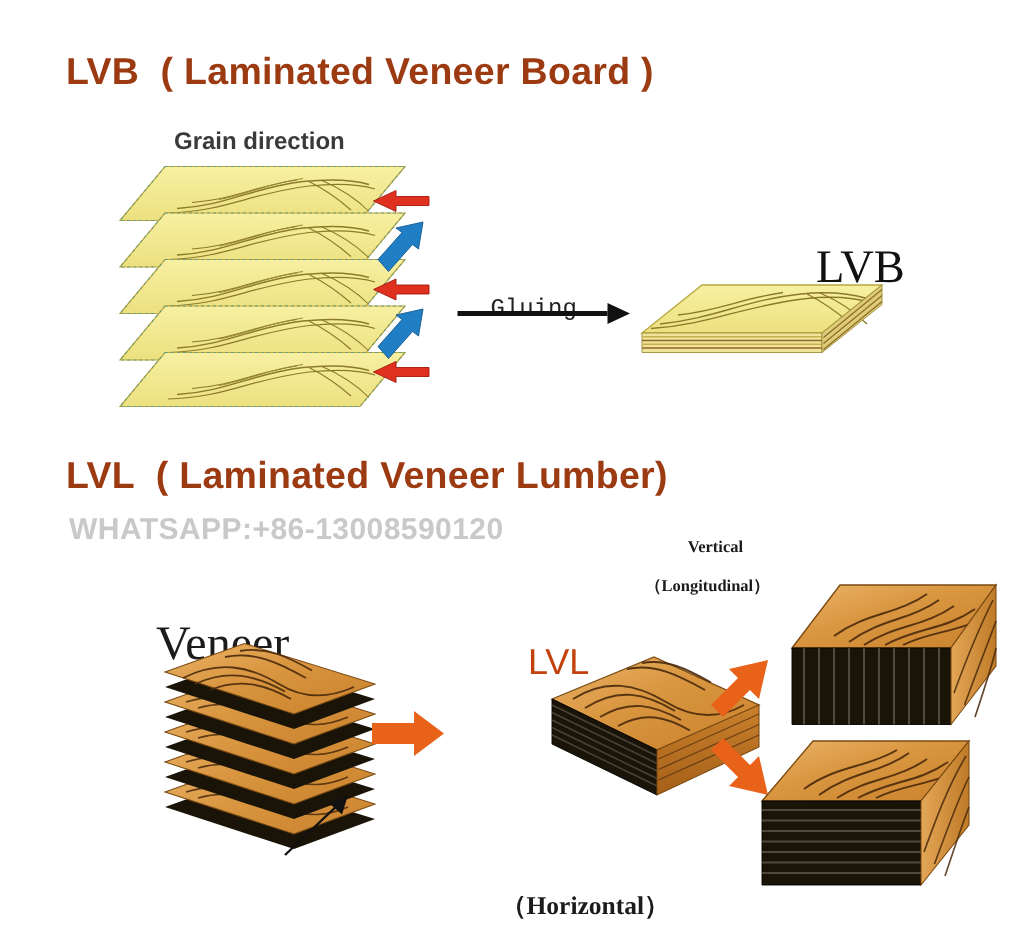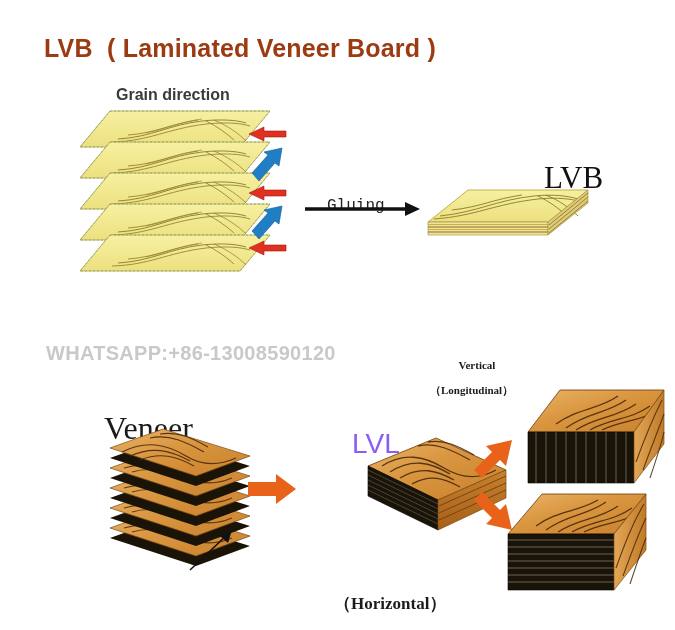--- a/index.html
+++ b/index.html
@@ -49,37 +49,38 @@
   .lbl-sans { font-family: "Liberation Sans", sans-serif; font-weight: bold; }
   .lbl-serif { font-family: "Liberation Serif", serif; }
   .lbl-mono  { font-family: "Liberation Mono", monospace; }
 
   #grain-direction-label { left: 116px; top: 86px; font-size: 16px; color: #3a3a3a; }
   #gluing-label  { left: 327px; top: 181px; font-size: 16px; color: #222; margin-top: 16px; }
   #lvb-badge     { left: 544px; top: 160px; font-size: 31px; color: #111; }
   #lvb-caption   { left: 428px; top: 236px; font-size: 12px; color: #333; letter-spacing:.6px;}
 
   #veneer-label   { left: 104px; top: 410px; font-size: 32px; font-weight: normal; }
-  #lvl-badge      { left: 352px; top: 428px; font-size: 28px; color: #8b5cf6; font-family:"Liberation Sans", sans-serif;}
+  #lvl-badge      { left: 352px; top: 428px; font-size: 24px; color: #c2410c; font-family:"Liberation Sans", sans-serif;}
   #vertical-label { left: 430px; top: 347px; font-size: 11px; font-weight: bold; text-align:center;}
   #vertical-label .l2 { display:block; }
   #horizontal-label { left: 334px; top: 552px; font-size: 17px; font-weight: bold; text-align:center;}
   #horizontal-label .l2 { display:block; }
 
   
   svg.art { position: absolute; left:0; top:0; width:675px; height:630px; overflow: visible;}
   .noclick { pointer-events: none; }
 </style>
 </head>
 <body>
 
 <div class="stage">
 
   <div class="section-title" id="lvb-title">LVB  ( Laminated Veneer Board )</div>
 
+  <div class="section-title" id="lvl-title">LVL  ( Laminated Veneer Lumber)</div>
 
   <div class="watermark">WHATSAPP:+86-13008590120</div>
 
   <div class="lbl lbl-sans" id="grain-direction-label">Grain direction</div>
 
   <div class="lbl lbl-mono" id="gluing-label">Gluing</div>
 
   <div class="lbl lbl-serif" id="lvb-badge">LVB</div>
 
 

